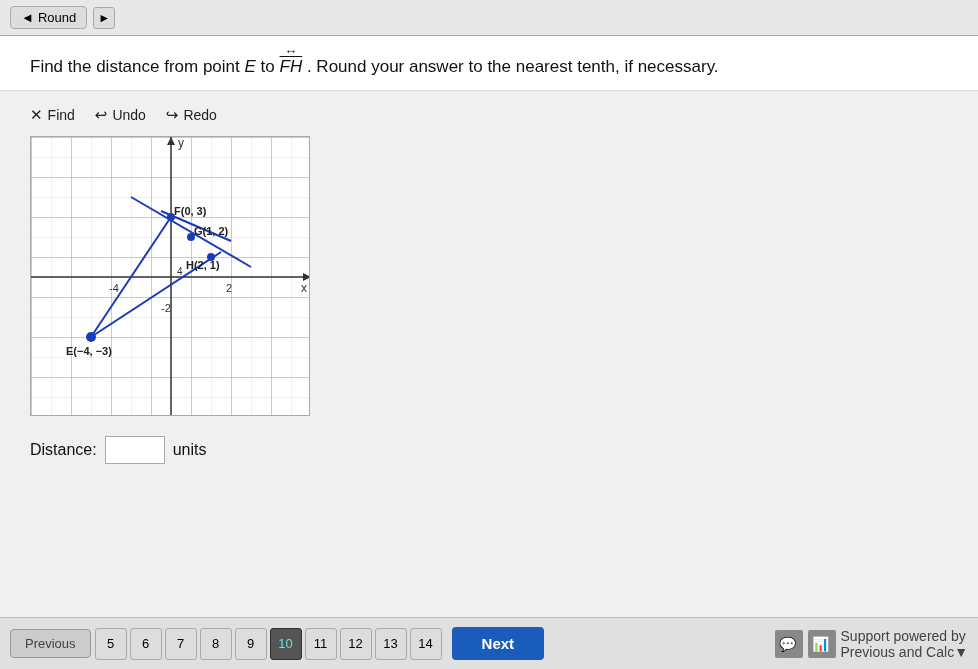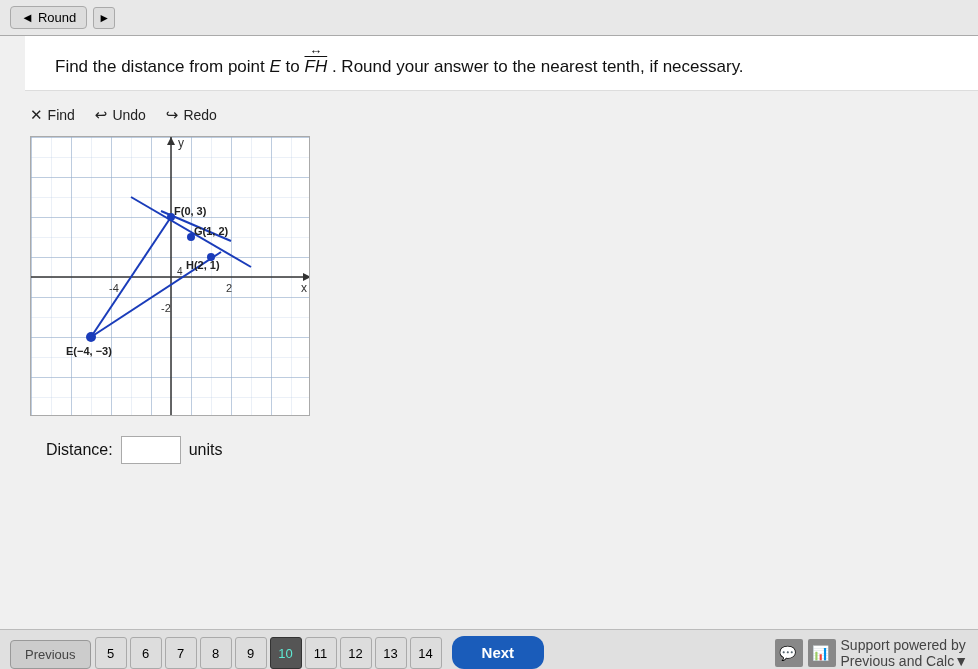--- a/index.html
+++ b/index.html
@@ -53,21 +53,20 @@
       background: #f0f0f0;
       display: flex;
       flex-direction: column;
     }
 
     
     .question-area {
       background: white;
       padding: 18px 30px 10px 30px;
       border-bottom: 1px solid #ddd;
-      margin-left: 25px;
     }
     .question-text {
       font-size: 17px;
       color: #111;
       line-height: 1.5;
     }
     .question-text em {
       font-style: italic;
     }
     .overline {
@@ -127,40 +126,39 @@
     }
 
     
     .distance-row {
       margin-top: 20px;
       display: flex;
       align-items: center;
       gap: 8px;
       font-size: 16px;
       color: #111;
-      margin-left: 16px;
     }
     .distance-input {
       width: 60px;
       height: 28px;
       border: 1px solid #aaa;
       background: white;
       font-size: 15px;
       text-align: center;
     }
 
     
     .bottom-nav {
       position: absolute;
       bottom: 0; left: 0; right: 0;
-      height: 40px;
+      height: 52px;
       background: #e0e0e0;
       border-top: 1px solid #bbb;
       display: flex;
-      align-items: flex-end;
+      align-items: center;
       padding: 0 10px;
       gap: 4px;
     }
     .prev-btn {
       background: #ccc;
       border: 1px solid #999;
       border-radius: 4px;
       padding: 6px 14px;
       font-size: 13px;
       cursor: pointer;
@@ -176,21 +174,21 @@
       display: flex; align-items: center; justify-content: center;
     }
     .num-btn.active {
       background: #555;
       color: #5eead4;
       border-color: #333;
     }
     .next-btn {
       background: #1a5cba;
       border: none;
-      border-radius: 12px;
+      border-radius: 4px;
       padding: 8px 30px;
       font-size: 15px;
       cursor: pointer;
       color: white;
       font-weight: bold;
       margin-left: 6px;
     }
     .support-area {
       margin-left: auto;
       display: flex;

